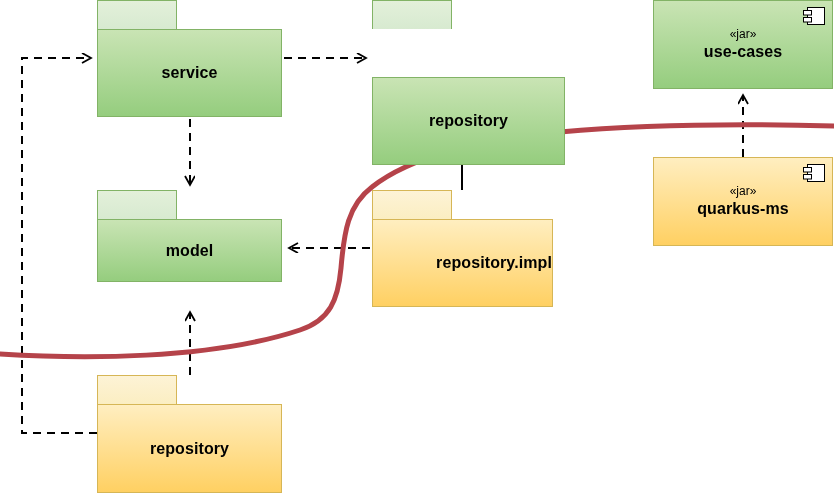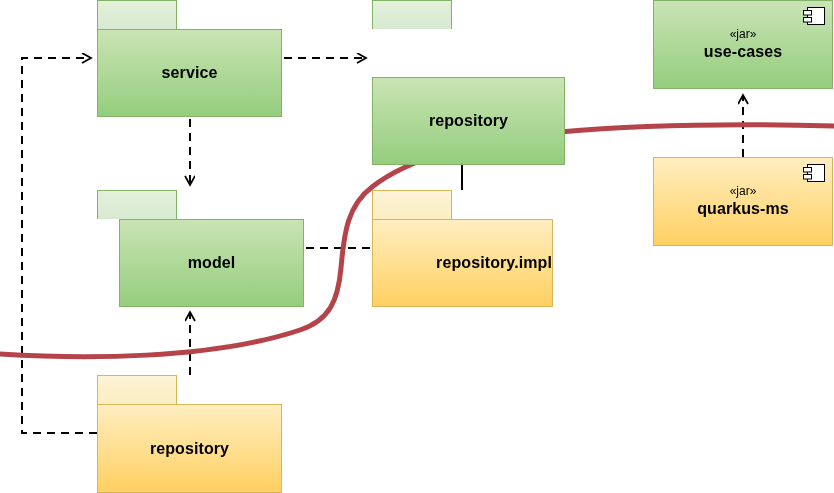--- a/index.html
+++ b/index.html
@@ -153,21 +153,21 @@
 
   <div class="node green" style="left:372px; top:0px; width:181px; height:117px;">
     <div class="pkg-tab" style="width:80px; height:29px;"></div>
     <div class="pkg-body" style="top:29px; width:193px; height:88px;margin-top:48px;">
       <span class="node-label">repository</span>
     </div>
   </div>
 
   <div class="node green" style="left:97px; top:190px; width:185px; height:117px;">
     <div class="pkg-tab" style="width:80px; height:29px;"></div>
-    <div class="pkg-body" style="top:29px; width:185px; height:88px;margin-left:22px;">
+    <div class="pkg-body" style="top:29px; width:185px; height:63px;">
       <span class="node-label">model</span>
     </div>
   </div>
 
   <div class="node yellow" style="left:372px; top:190px; width:181px; height:117px;">
     <div class="pkg-tab" style="width:80px; height:29px;"></div>
     <div class="pkg-body" style="top:29px; width:181px; height:88px;justify-content:flex-end;">
       <span class="node-label">repository.impl</span>
     </div>
   </div>

